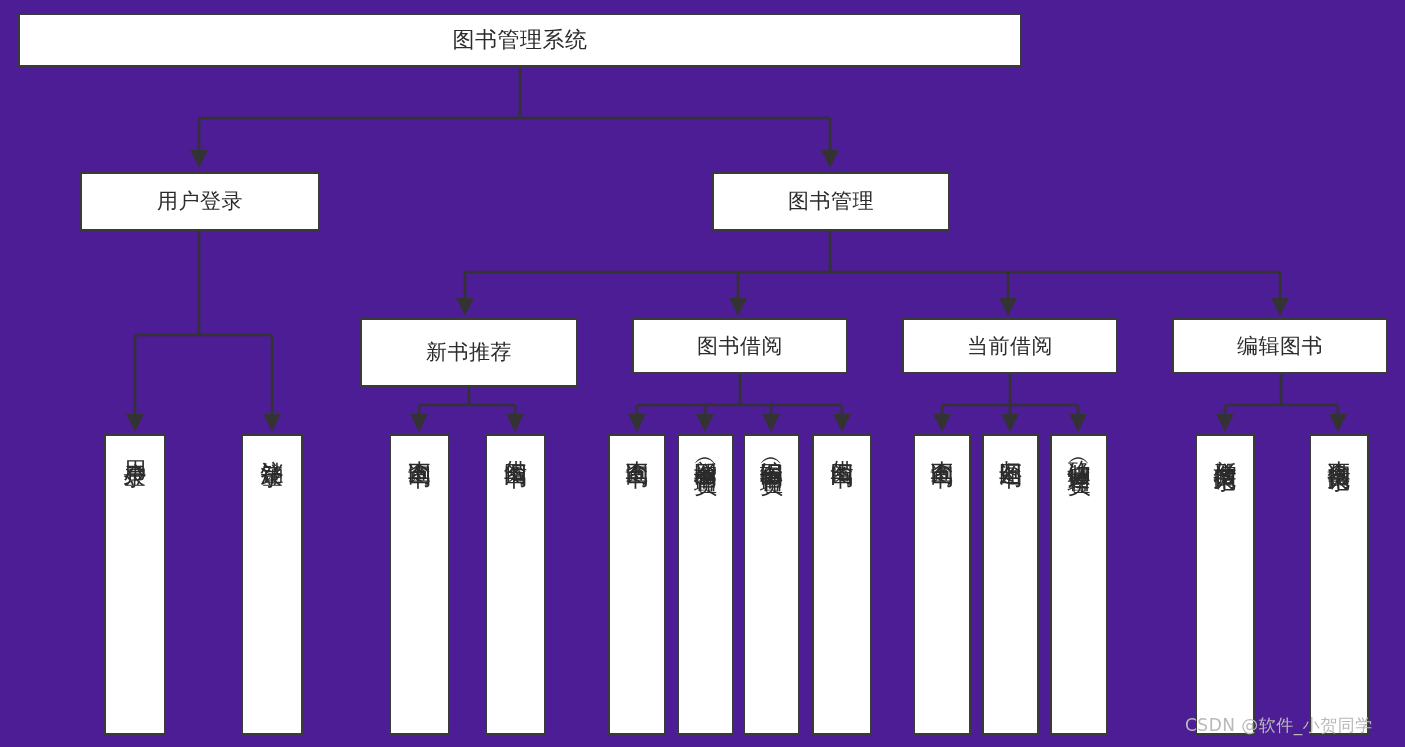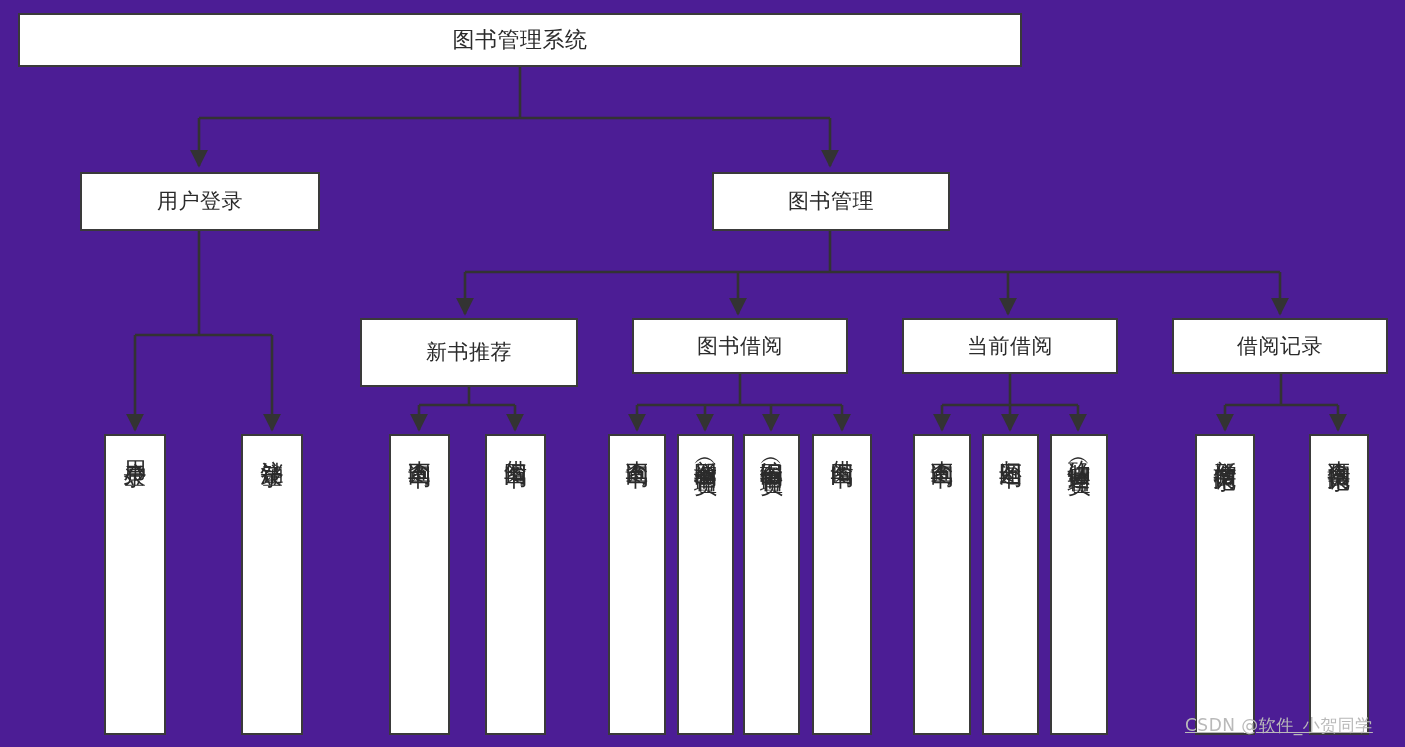--- a/index.html
+++ b/index.html
@@ -61,21 +61,20 @@
   .node.root .node-label { font-size: 22px; }
   .watermark {
     position: absolute;
     left: 1185px;
     top: 714px;
     font-size: 17px;
     color: #b9b9b9;
     white-space: nowrap;
     letter-spacing: 0.5px;
     font-family: "DejaVu Sans", "Liberation Sans", sans-serif;
-    text-decoration: underline;
   }
 </style>
 </head>
 <body>
 
 <div id="diagram-root">
 
   <svg id="diagram-svg" viewBox="0 0 1405 747" xmlns="http://www.w3.org/2000/svg">
     <defs>
       <marker id="arrow" viewBox="0 0 10 10" refX="9" refY="5" markerWidth="7" markerHeight="7" orient="auto-start-reverse">
@@ -140,21 +139,21 @@
   <div class="node horiz" style="left:360px; top:318px; width:218px; height:69px;">
     <span class="node-label">新书推荐</span>
   </div>
   <div class="node horiz" style="left:632px; top:318px; width:216px; height:56px;align-items:center;">
     <span class="node-label">图书借阅</span>
   </div>
   <div class="node horiz" style="left:902px; top:318px; width:216px; height:56px;">
     <span class="node-label">当前借阅</span>
   </div>
   <div class="node horiz" style="left:1172px; top:318px; width:216px; height:56px;">
-    <span class="node-label">借阅记录</span>
+    <span class="node-label">编辑图书</span>
   </div>
 
   <div class="node vert" style="left:104px; top:434px; width:62px; height:301px;">
     <span class="node-label">用户登录</span>
   </div>
   <div class="node vert" style="left:241px; top:434px; width:62px; height:301px;">
     <span class="node-label">注销登录</span>
   </div>
 
   <div class="node vert" style="left:389px; top:434px; width:61px; height:301px;">

